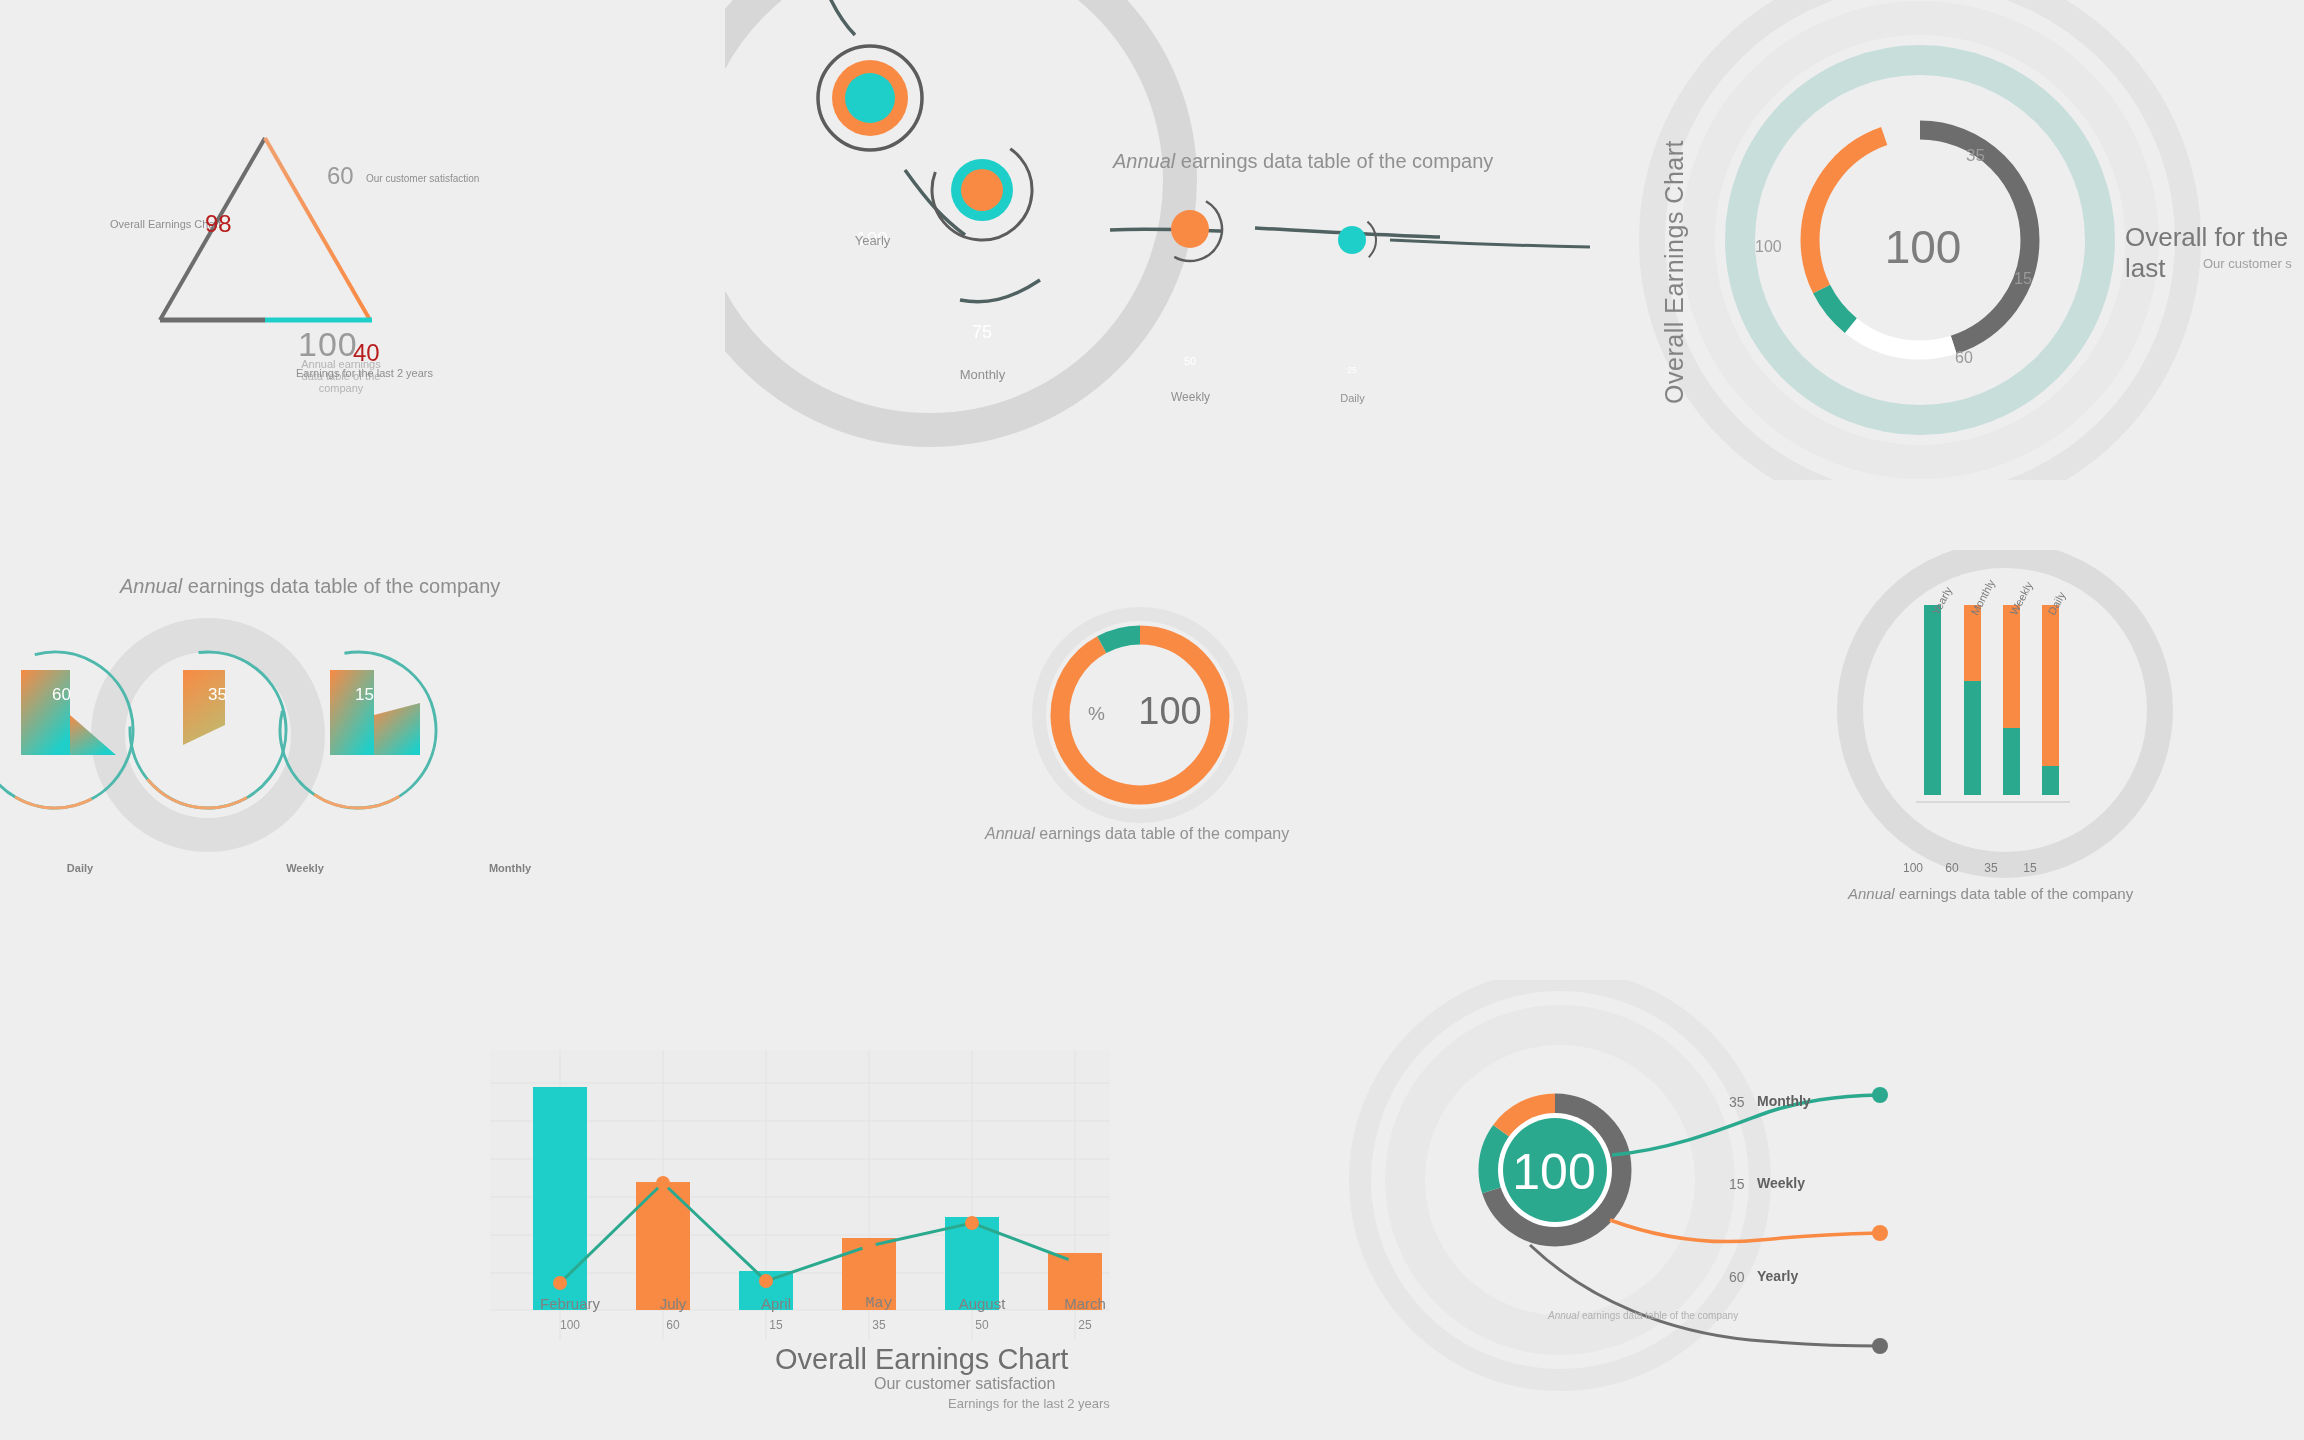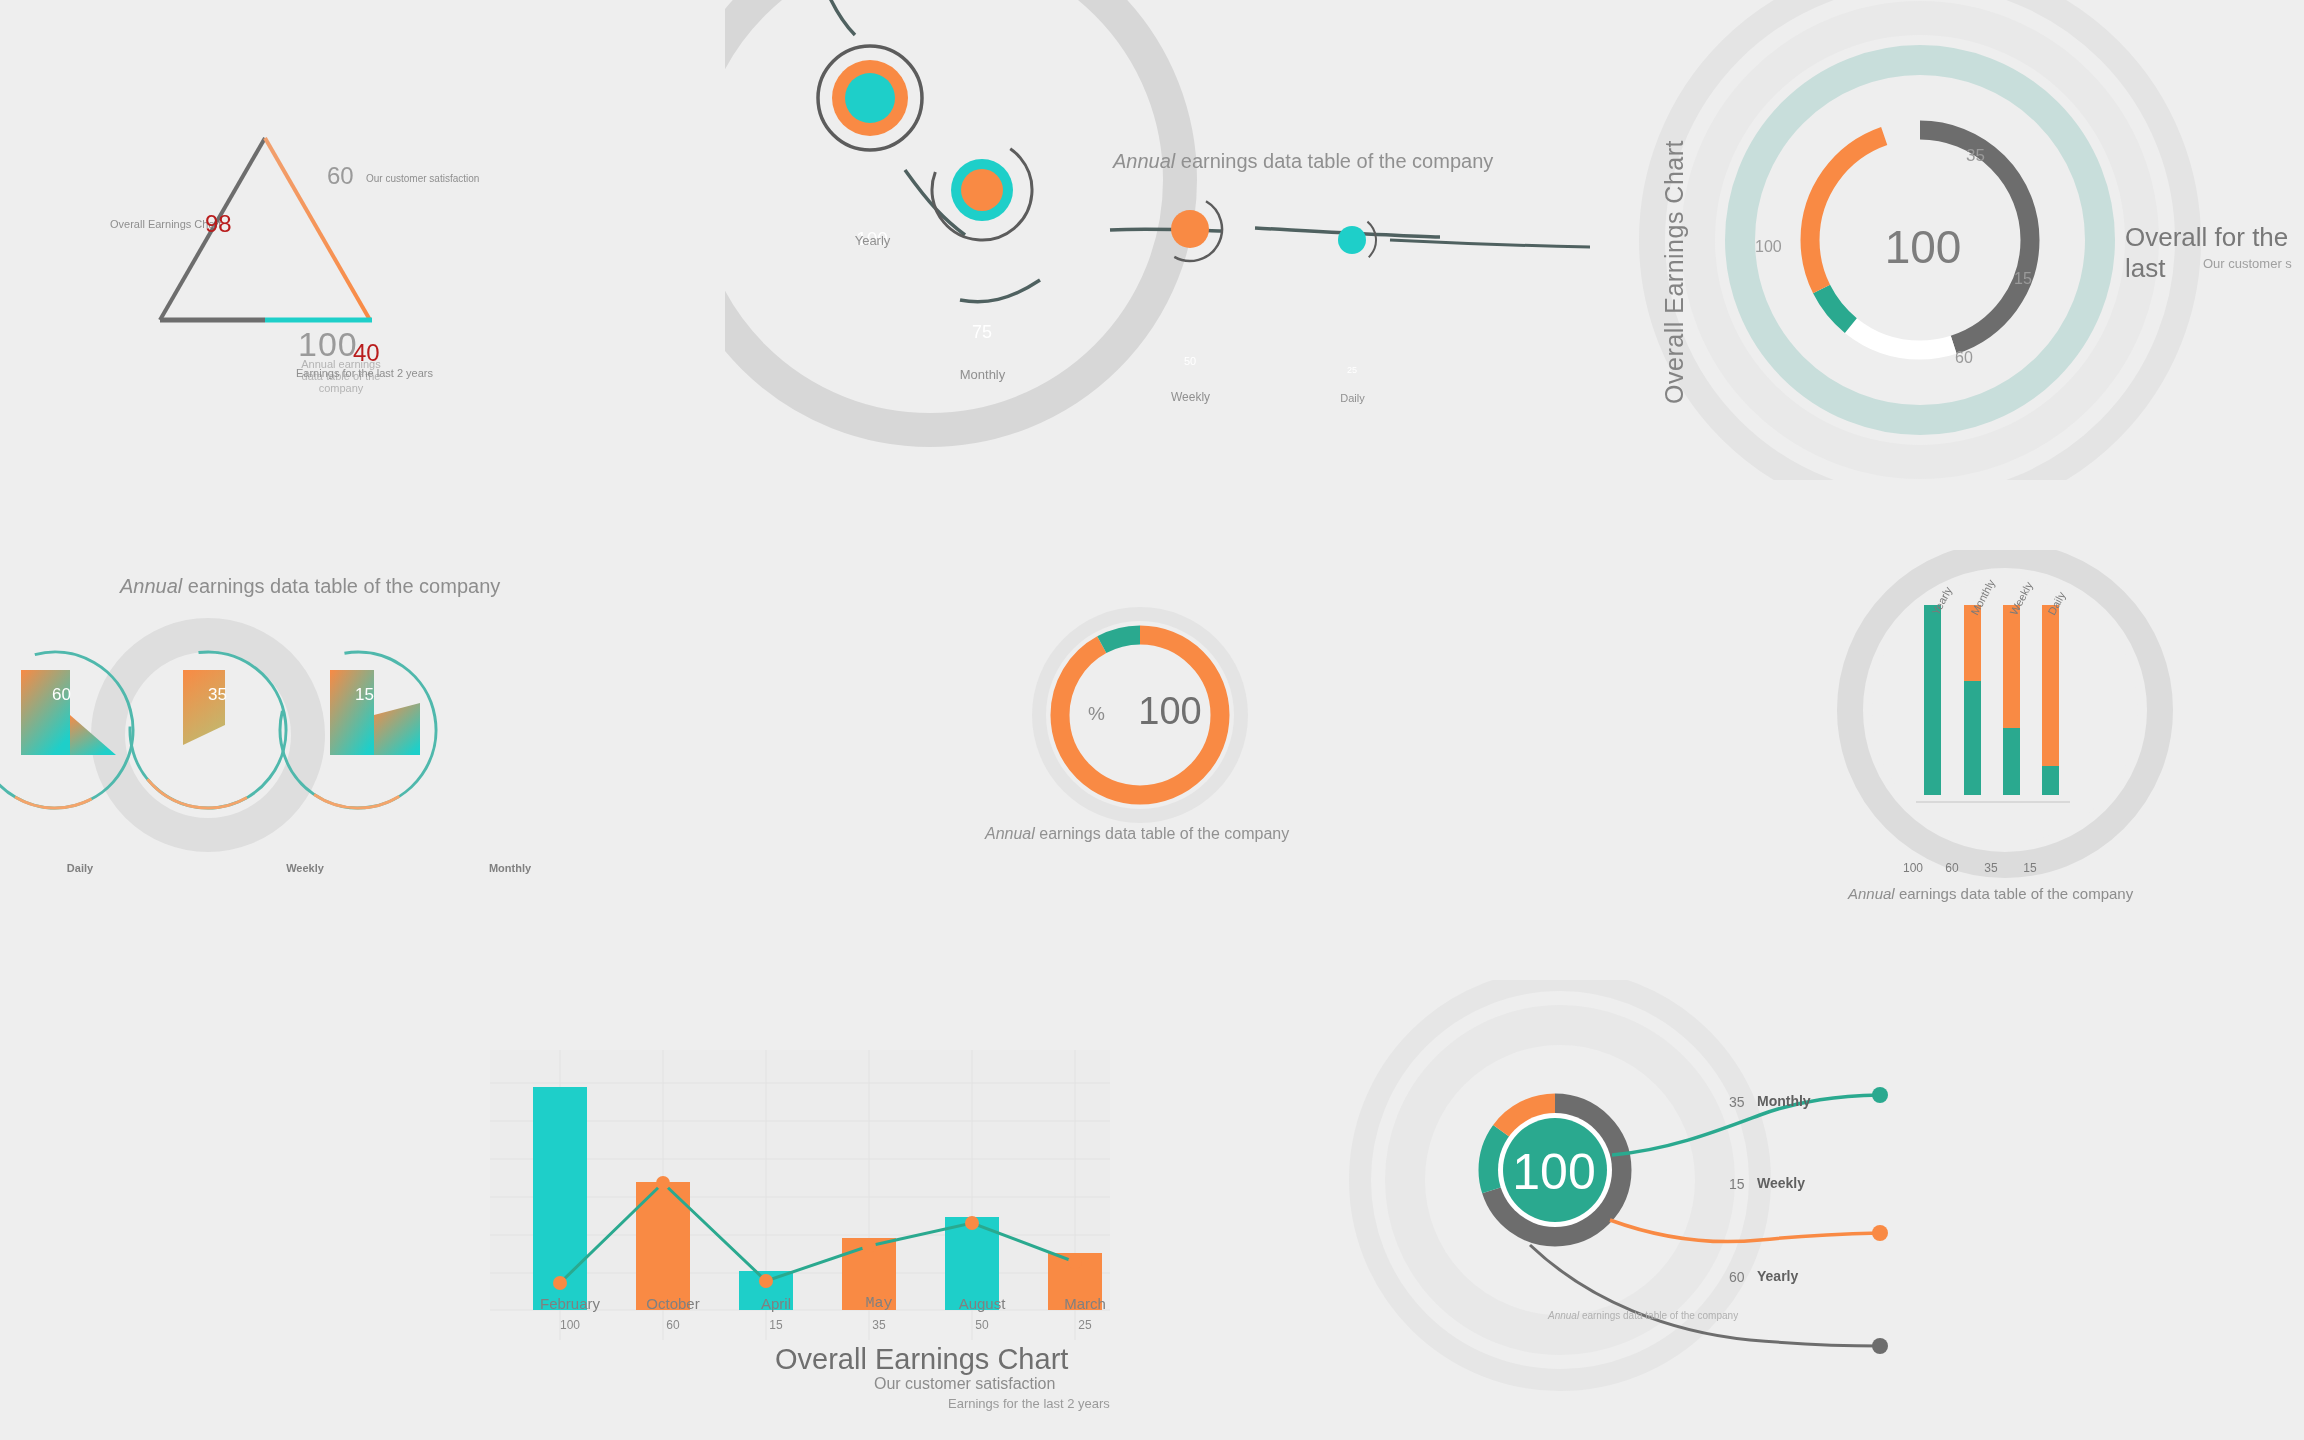--- a/index.html
+++ b/index.html
@@ -275,21 +275,21 @@
   <g fill="#f98a44">
     <circle cx="70" cy="233" r="7"></circle>
       <circle cx="173" cy="133" r="7"></circle>
     <circle cx="276" cy="231" r="7"></circle>
       <circle cx="379" cy="196" r="7"></circle>
     <circle cx="482" cy="173" r="7"></circle>
       <circle cx="585" cy="212" r="7"></circle>
   </g>
 </svg>
 <div class="bb-month" style="left:515px;top:1295px;">February</div>
-<div class="bb-month" style="left:618px;top:1295px;">October</div>
+<div class="bb-month" style="left:618px;top:1295px;">July</div>
 <div class="bb-month" style="left:721px;top:1295px;">April</div>
 <div class="bb-month" style="left:824px;top:1295px;font-family:Liberation Mono, monospace;">May</div>
 <div class="bb-month" style="left:927px;top:1295px;">August</div>
 <div class="bb-month" style="left:1030px;top:1295px;">March</div>
 <div class="bb-val" style="left:515px;top:1318px;">100</div>
 <div class="bb-val" style="left:618px;top:1318px;">60</div>
 <div class="bb-val" style="left:721px;top:1318px;">15</div>
 <div class="bb-val" style="left:824px;top:1318px;">35</div>
 <div class="bb-val" style="left:927px;top:1318px;">50</div>
 <div class="bb-val" style="left:1030px;top:1318px;">25</div>

